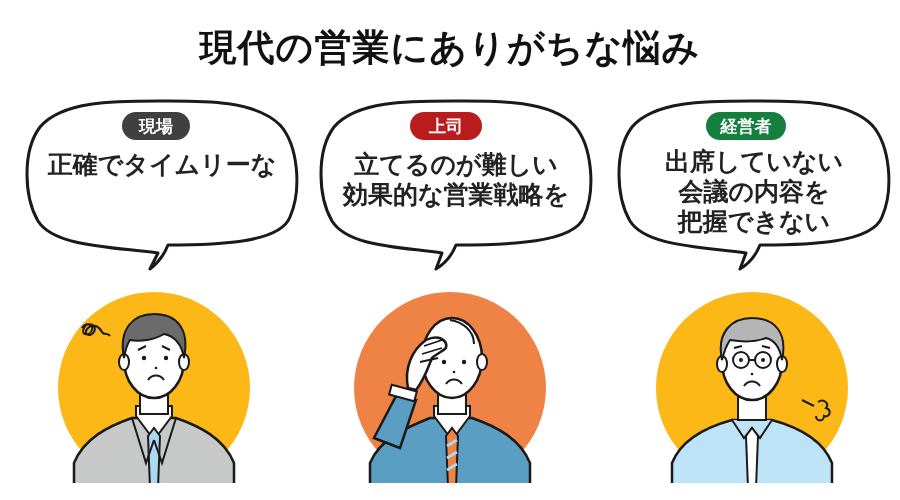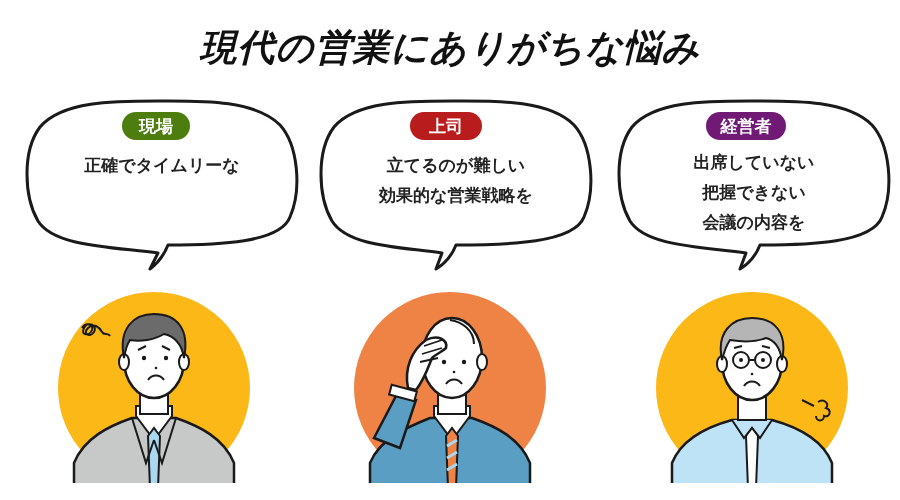--- a/index.html
+++ b/index.html
@@ -1,41 +1,41 @@
 <!DOCTYPE html>
 <html><head>
 <meta charset="utf-8">
 <style>
   html, body { margin:0; padding:0; background:#ffffff; }
   body { width:900px; height:500px; position:relative; overflow:hidden;
          font-family:"DejaVu Sans", "Liberation Sans", sans-serif; color:#111; }
   .title { position:absolute; left:0; top:24px; width:900px; text-align:center;
-           font-size:37px; font-weight:bold; letter-spacing:1px; color:#111; line-height:48px;font-style:italic; }
+           font-size:37px; font-weight:bold; letter-spacing:1px; color:#111; line-height:48px; }
   .panel { position:absolute; top:95px; width:295px; height:390px; }
   .panel.p1 { left:18px; }
   .panel.p2 { left:312px; }
   .panel.p3 { left:610px; }
   .bubble-svg { position:absolute; left:0; top:0; }
   .badge { position:absolute; top:17px; height:28px; border-radius:14px; color:#fff;
            font-weight:bold; font-size:17px; line-height:28px; text-align:center; }
   .msg { position:absolute; left:0; width:280px; text-align:center; font-weight:bold;
-         font-size:17px; line-height:30px; color:#222; }
+         font-size:25px; line-height:30px; color:#222; }
   .avatar-wrap { position:absolute; top:193px; left:36px; width:200px; height:195px; overflow:hidden; }
   .avatar-svg { display:block; }
 </style>
 </head>
 <body>
 
 <div class="title">現代の営業にありがちな悩み</div>
 
 <div class="panel p1">
   <svg class="bubble-svg" width="295" height="180" viewBox="0 0 295 180">
     <path d="M140,158 L132,174 C140,168 146,160 150,150 C200,150 262,148 272,122 C284,94 280,50 262,30 C236,4 180,6 140,6 C96,6 44,6 22,32 C4,56 6,102 20,126 C36,152 96,152 140,158 Z" fill="#fff" stroke="#1a1a1a" stroke-width="3" stroke-linejoin="round"></path>
   </svg>
-  <div class="badge" style="left:104px;width:68px;background:#4d7c0f;">現場</div>
+  <div class="badge" style="left:104px;width:68px;background:#404040;">現場</div>
   <div class="msg" style="top:55px;left:4px;">
     <div>正確でタイムリーな</div>
   </div>
   <div class="avatar-wrap">
     <svg class="avatar-svg" width="200" height="195" viewBox="0 0 200 195">
       <circle cx="100" cy="100" r="96" fill="#FBB817"></circle>
 
       <path d="M28,40 c4,-6 12,-4 10,2 c-2,6 -12,6 -8,-2 c4,-8 14,-2 10,4 c-4,6 -12,2 -6,-4 c6,-6 12,0 14,4 c2,4 6,0 8,4" fill="none" stroke="#1a1a1a" stroke-width="2"></path>
 
       <path d="M20,175 C30,150 55,138 78,130 L122,130 C145,138 170,150 180,175 L180,200 L20,200 Z" fill="#C7C8C8" stroke="#1a1a1a" stroke-width="2.5"></path>
@@ -95,25 +95,25 @@
       <circle cx="104" cy="84" r="1.3" fill="#1a1a1a"></circle>
       <path d="M96,96 C100,90 108,90 112,96" fill="none" stroke="#1a1a1a" stroke-width="2"></path>
     </svg>
   </div>
 </div>
 
 <div class="panel p3">
   <svg class="bubble-svg" width="295" height="180" viewBox="0 0 295 180">
     <path d="M136,158 L130,174 C140,168 146,160 150,150 C200,150 262,148 272,122 C284,94 280,50 262,30 C236,4 180,6 140,6 C96,6 44,6 22,32 C4,56 6,102 20,126 C36,152 96,152 136,158 Z" fill="#fff" stroke="#1a1a1a" stroke-width="3" stroke-linejoin="round"></path>
   </svg>
-  <div class="badge" style="left:96px;width:80px;background:#701a75;">経営者</div>
+  <div class="badge" style="left:96px;width:80px;background:#15803d;">経営者</div>
   <div class="msg" style="top:52px;left:4px;">
     <div>出席していない</div>
+    <div>会議の内容を</div>
     <div>把握できない</div>
-    <div>会議の内容を</div>
   </div>
   <div class="avatar-wrap" style="left:42px;">
     <svg class="avatar-svg" width="200" height="195" viewBox="0 0 200 195">
       <circle cx="100" cy="100" r="96" fill="#FBB817"></circle>
 
       <path d="M150,112 L162,118 M166,114 c6,-4 12,2 8,6 c6,2 4,10 -2,8 c0,6 -8,6 -8,0" fill="none" stroke="#1a1a1a" stroke-width="2"></path>
 
       <path d="M20,175 C30,150 58,138 80,132 L120,132 C142,138 170,150 180,175 L180,200 L20,200 Z" fill="#BFE3F6" stroke="#1a1a1a" stroke-width="2.5"></path>
       <path d="M80,132 L92,150 L100,140 L108,150 L120,132" fill="#BFE3F6" stroke="#1a1a1a" stroke-width="2"></path>
       <path d="M94,148 L100,140 L106,148 L104,200 L96,200 Z" fill="#fff" stroke="#1a1a1a" stroke-width="2"></path>

